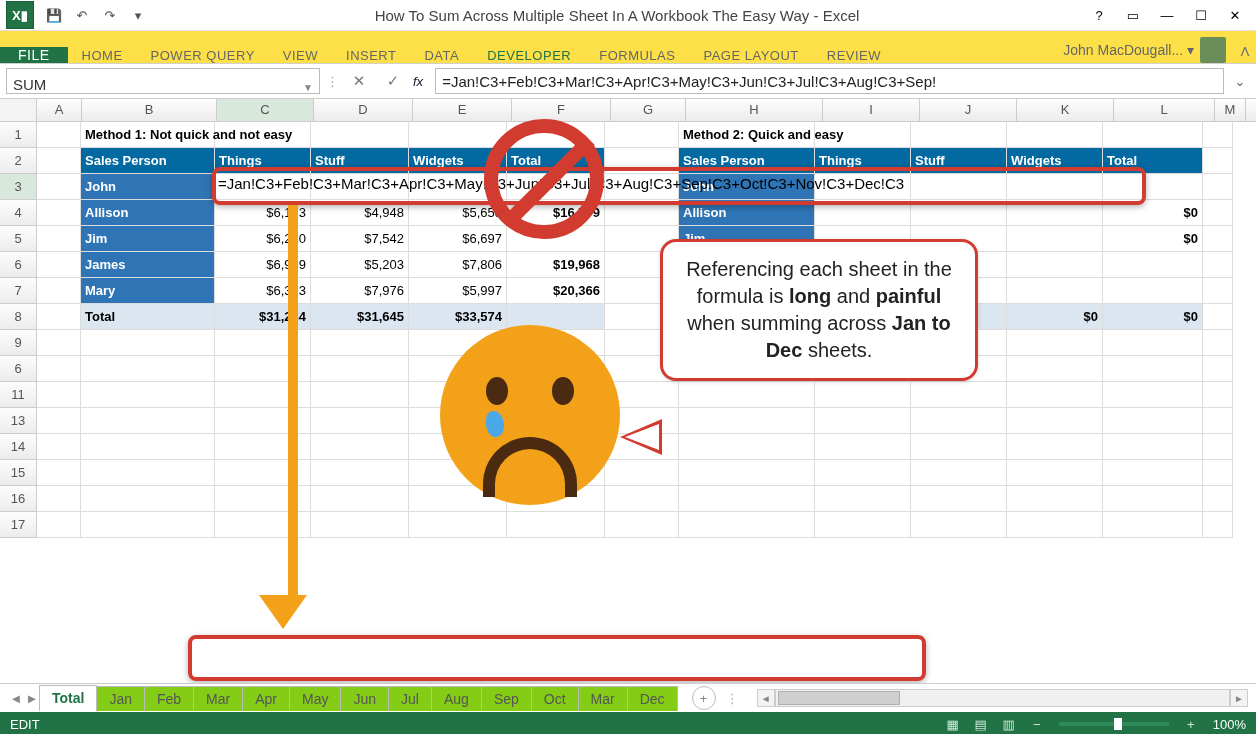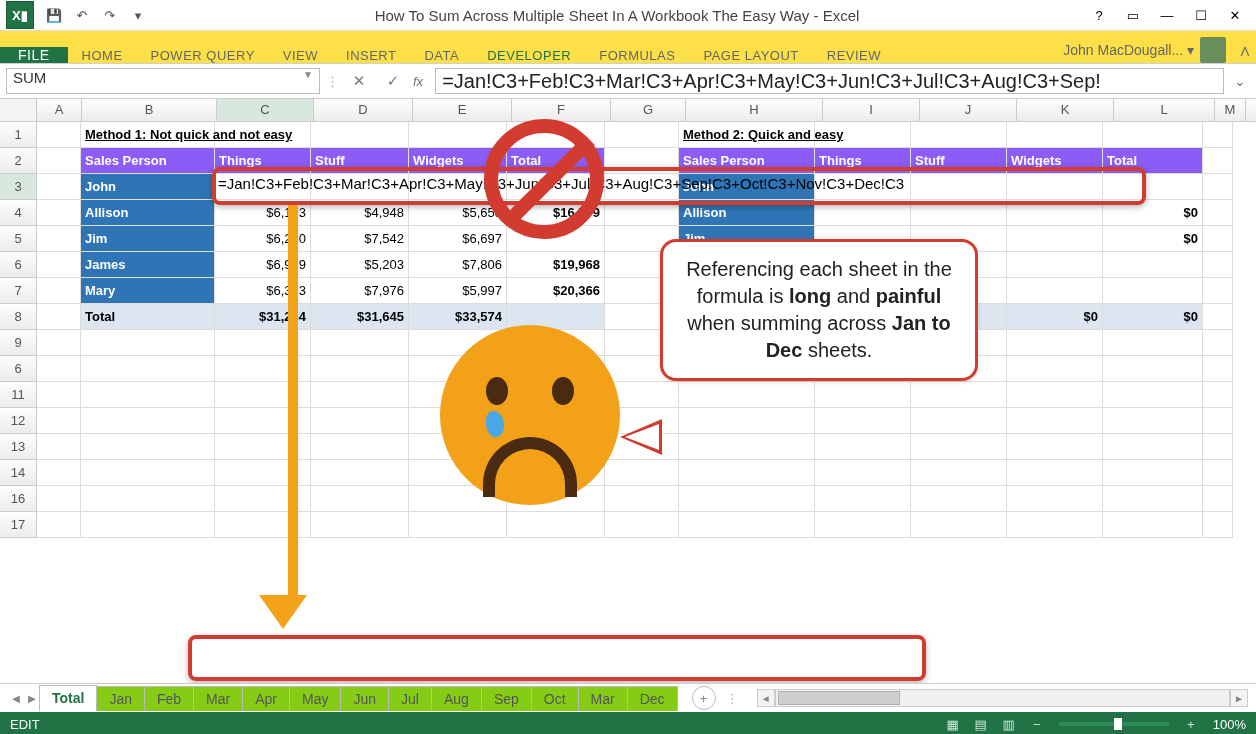--- a/index.html
+++ b/index.html
@@ -16,41 +16,41 @@
 .ribbon{height:32px;background:#fde047;display:flex;align-items:flex-end;border-bottom:1px solid #d0d0d0}
 .file-tab{background:#217346;color:#fff;padding:0 18px;display:flex;align-items:center;font-size:14px;letter-spacing:0.5px}
 .rtab{padding:0 14px;display:flex;align-items:center;color:#666;font-size:13px;letter-spacing:0.5px;cursor:pointer}
 .rtab.dev{color:#217346}
 .ribbon .spacer{flex:1}
 .user{display:flex;align-items:center;gap:6px;padding-right:8px;color:#666;font-size:14px}
 .avatar{width:26px;height:26px;background:#6a8e5a;border-radius:2px}
 .collapse-arrow{width:22px;text-align:center;color:#777;font-size:18px}
 
 .fbar{height:30px;display:flex;align-items:center;border-bottom:1px solid #ccc;padding:2px 6px;gap:6px}
-.namebox{width:300px;height:24px;border:1px solid #bbb;display:flex;align-items:flex-start;padding:0 6px;color:#333;font-size:15px;justify-content:space-between}
+.namebox{width:300px;height:24px;border:1px solid #bbb;display:flex;align-items:flex-end;padding:0 6px;color:#333;font-size:15px;justify-content:space-between}
 .namebox .dd{color:#888;font-size:10px}
 .fx-sep{color:#aaa}
 .fbtn{width:28px;text-align:center;color:#777;font-size:15px;cursor:pointer}
-.fx-label{font-style:italic;color:#737373;margin-right:6px}
-.formula-input{flex:1;height:24px;border:1px solid #bbb;padding:0 6px;display:flex;align-items:center;font-size:20px;color:#222}
+.fx-label{font-style:italic;color:#0f172a;margin-right:6px}
+.formula-input{flex:1;height:24px;border:1px solid #bbb;padding:0 6px;display:flex;align-items:center;font-size:15px;color:#222}
 .expand{width:20px;text-align:center;color:#666}
 
 .grid-wrap{position:relative;height:calc(734px - 30px - 32px - 34px - 30px - 24px)}
 .col-headers{display:flex;height:22px;background:linear-gradient(#fdfdfd,#ececec);border-bottom:1px solid #ccc}
 .selectall{width:36px;border-right:1px solid #ccc;background:#f3f3f3}
 .ch{border-right:1px solid #ccc;text-align:center;color:#555;height:22px;line-height:22px}
 .ch.active{background:#d9e8dc}
 .rows{overflow:hidden}
 .row{display:flex;height:26px}
 .rh{width:36px;background:linear-gradient(#fdfdfd,#ececec);border-right:1px solid #ccc;border-bottom:1px solid #ccc;text-align:center;color:#555;line-height:26px;display:flex;align-items:center;justify-content:center}
 .rh.active{background:#d9e8dc}
 .cell{border-right:1px solid #dcdcdc;border-bottom:1px solid #dcdcdc;padding:0 4px;display:flex;align-items:center;box-sizing:border-box;height:26px;overflow:visible;white-space:nowrap}
 .bold{font-weight:bold}
-.ul{text-decoration:underline}
-.hdr{background:#8b5cf6;color:#fff;font-weight:bold}
+.ul{}
+.hdr{background:#0369a1;color:#fff;font-weight:bold}
 .name{background:#2f75b5;color:#fff;font-weight:bold}
 .tot{background:#dce6f1;font-weight:bold}
 .right{justify-content:flex-end}
 
 .cA{width:44px}.cB{width:134px}.cC{width:96px}.cD{width:98px}.cE{width:98px}.cF{width:98px}.cG{width:74px}.cH{width:136px}.cI{width:96px}.cJ{width:96px}.cK{width:96px}.cL{width:100px}.cM{width:30px}
 
 .tabs-bar{height:28px;display:flex;align-items:center;border-top:1px solid #ccc;padding:0 8px;background:#fff;gap:0;position:relative}
 .tab-nav{color:#888;width:16px;text-align:center}
 .sheet-tab{padding:0 12px;height:24px;border:1px solid #bbb;border-bottom:none;margin-left:-1px;display:flex;align-items:center;color:#555;font-size:14px;background:#84cc16;cursor:pointer}
 .sheet-tab.active{background:#fff;font-weight:bold;color:#217346;border-bottom:2px solid #fff;position:relative;z-index:2}
@@ -332,53 +332,53 @@
         <div class="cell cF "></div>
         <div class="cell cG "></div>
         <div class="cell cH "></div>
         <div class="cell cI "></div>
         <div class="cell cJ "></div>
         <div class="cell cK "></div>
         <div class="cell cL "></div>
         <div class="cell cM "></div>
       </div>
       <div class="row">
-        <div class="rh">12</div>
-        <div class="cell cA "></div>
-        <div class="cell cB "></div>
-        <div class="cell cC "></div>
-        <div class="cell cD "></div>
-        <div class="cell cE "></div>
-        <div class="cell cF "></div>
-        <div class="cell cG "></div>
-        <div class="cell cH "></div>
-        <div class="cell cI "></div>
-        <div class="cell cJ "></div>
-        <div class="cell cK "></div>
-        <div class="cell cL "></div>
-        <div class="cell cM "></div>
-      </div>
-      <div class="row">
         <div class="rh">13</div>
         <div class="cell cA "></div>
         <div class="cell cB "></div>
         <div class="cell cC "></div>
         <div class="cell cD "></div>
         <div class="cell cE "></div>
         <div class="cell cF "></div>
         <div class="cell cG "></div>
         <div class="cell cH "></div>
         <div class="cell cI "></div>
         <div class="cell cJ "></div>
         <div class="cell cK "></div>
         <div class="cell cL "></div>
         <div class="cell cM "></div>
       </div>
       <div class="row">
         <div class="rh">14</div>
+        <div class="cell cA "></div>
+        <div class="cell cB "></div>
+        <div class="cell cC "></div>
+        <div class="cell cD "></div>
+        <div class="cell cE "></div>
+        <div class="cell cF "></div>
+        <div class="cell cG "></div>
+        <div class="cell cH "></div>
+        <div class="cell cI "></div>
+        <div class="cell cJ "></div>
+        <div class="cell cK "></div>
+        <div class="cell cL "></div>
+        <div class="cell cM "></div>
+      </div>
+      <div class="row">
+        <div class="rh">15</div>
         <div class="cell cA "></div>
         <div class="cell cB "></div>
         <div class="cell cC "></div>
         <div class="cell cD "></div>
         <div class="cell cE "></div>
         <div class="cell cF "></div>
         <div class="cell cG "></div>
         <div class="cell cH "></div>
         <div class="cell cI "></div>
         <div class="cell cJ "></div>

